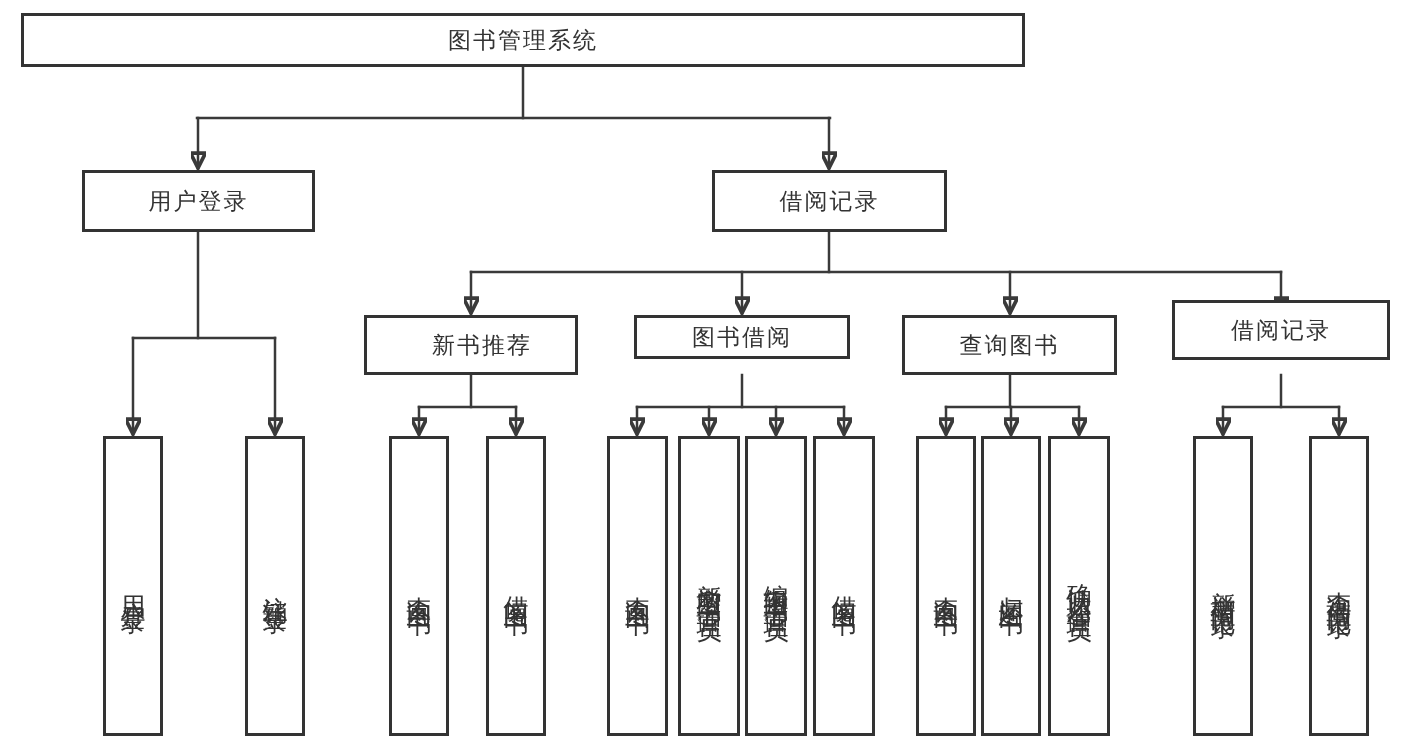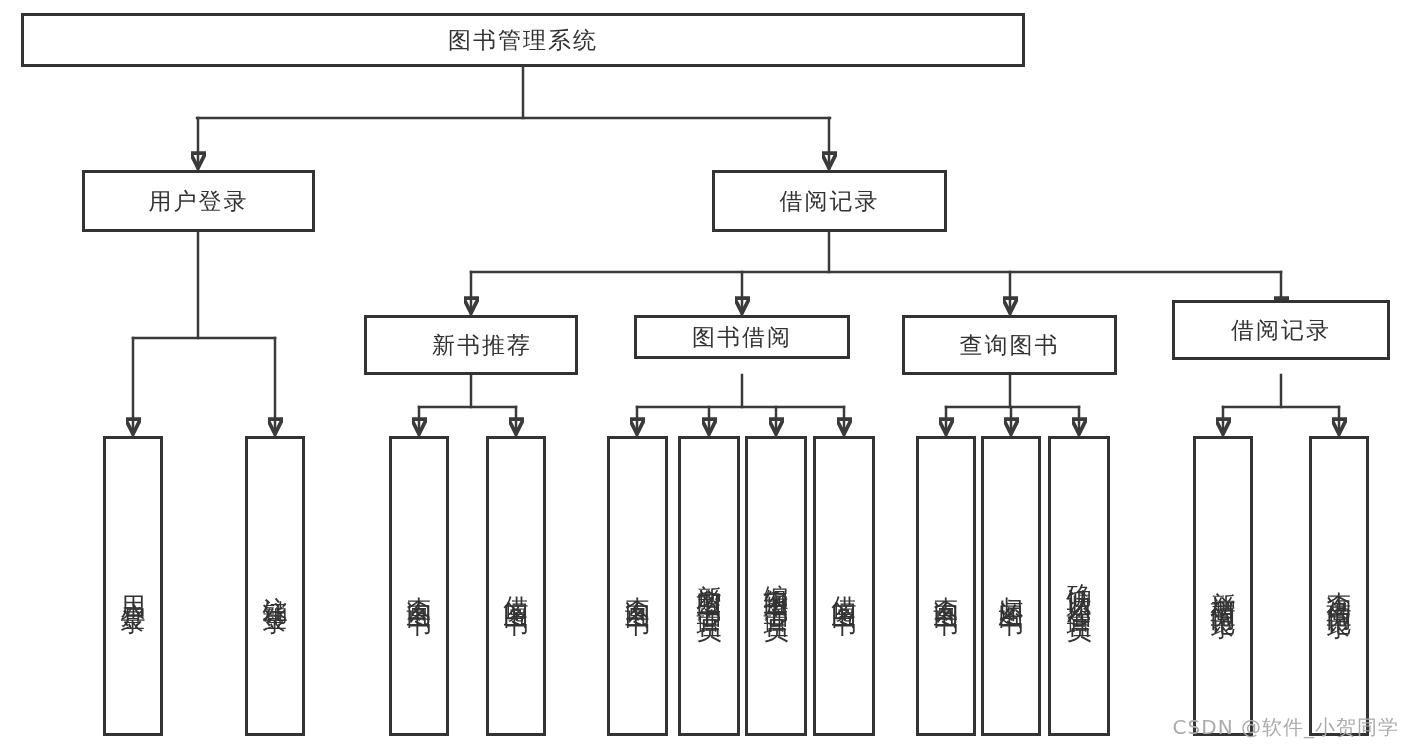--- a/index.html
+++ b/index.html
@@ -176,15 +176,14 @@
     <span>确认归还（管理员）</span>
   </div>
 
   <div class="box v" style="left:1193px; top:436px; width:60px; height:300px;">
     <span>新增借阅记录</span>
   </div>
   <div class="box v" style="left:1309px; top:436px; width:60px; height:300px;">
     <span>查询借阅记录</span>
   </div>
 
-  <div class="watermark">CSDN @软件_小贺同学</div>
 
 </div>
 
 </body></html>

